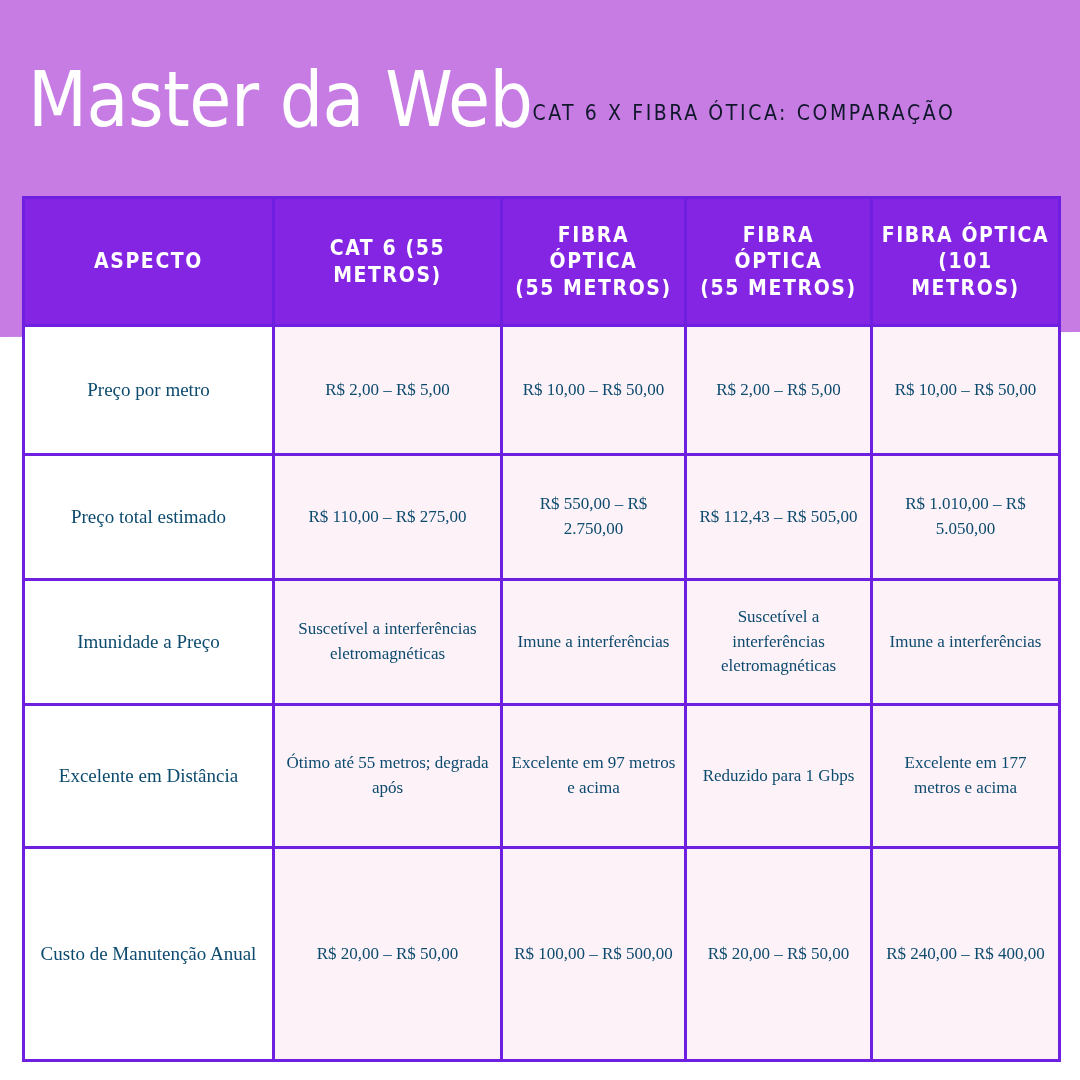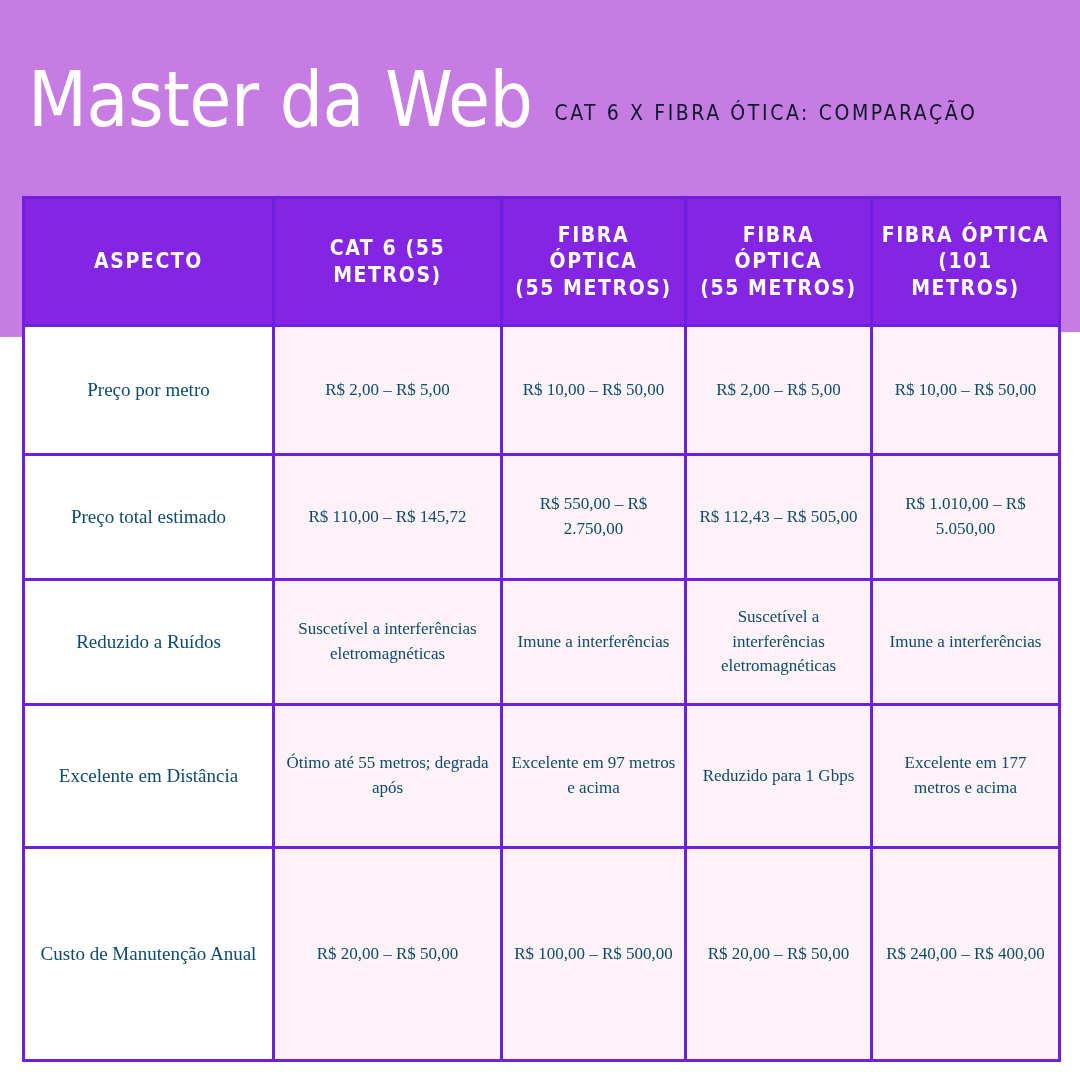--- a/index.html
+++ b/index.html
@@ -35,21 +35,20 @@
   }
 
   
   .title-block {
     position: absolute;
     left: 28px;
     top: 62px;
     z-index: 3;
     display: flex;
     align-items: baseline;
-    gap: 22px;
     white-space: nowrap;
   }
   .brand-title {
     font-family: "DejaVu Sans Condensed", "Liberation Sans Narrow", "Liberation Sans", sans-serif;
     font-size: 76px;
     line-height: 1;
     color: #ffffff;
     font-weight: 400;
     letter-spacing: -0.5px;
   }
@@ -169,27 +168,27 @@
       <tbody>
         <tr class="r0">
           <td class="aspect-cell">Preço por metro</td>
           <td>R$ 2,00 – R$ 5,00</td>
           <td>R$ 10,00 – R$ 50,00</td>
           <td>R$ 2,00 – R$ 5,00</td>
           <td>R$ 10,00 – R$ 50,00</td>
         </tr>
         <tr class="r1">
           <td class="aspect-cell">Preço total estimado</td>
-          <td>R$ 110,00 – R$ 145,72</td>
+          <td>R$ 110,00 – R$ 275,00</td>
           <td>R$ 550,00 – R$ 2.750,00</td>
           <td>R$ 112,43 – R$ 505,00</td>
           <td>R$ 1.010,00 – R$ 5.050,00</td>
         </tr>
         <tr class="r2">
-          <td class="aspect-cell">Reduzido a Ruídos</td>
+          <td class="aspect-cell">Imunidade a Preço</td>
           <td>Suscetível a interferências eletromagnéticas</td>
           <td>Imune a interferências</td>
           <td>Suscetível a interferências eletromagnéticas</td>
           <td>Imune a interferências</td>
         </tr>
         <tr class="r3">
           <td class="aspect-cell">Excelente em Distância</td>
           <td>Ótimo até 55 metros; degrada após</td>
           <td>Excelente em 97 metros e acima</td>
           <td>Reduzido para 1 Gbps</td>

